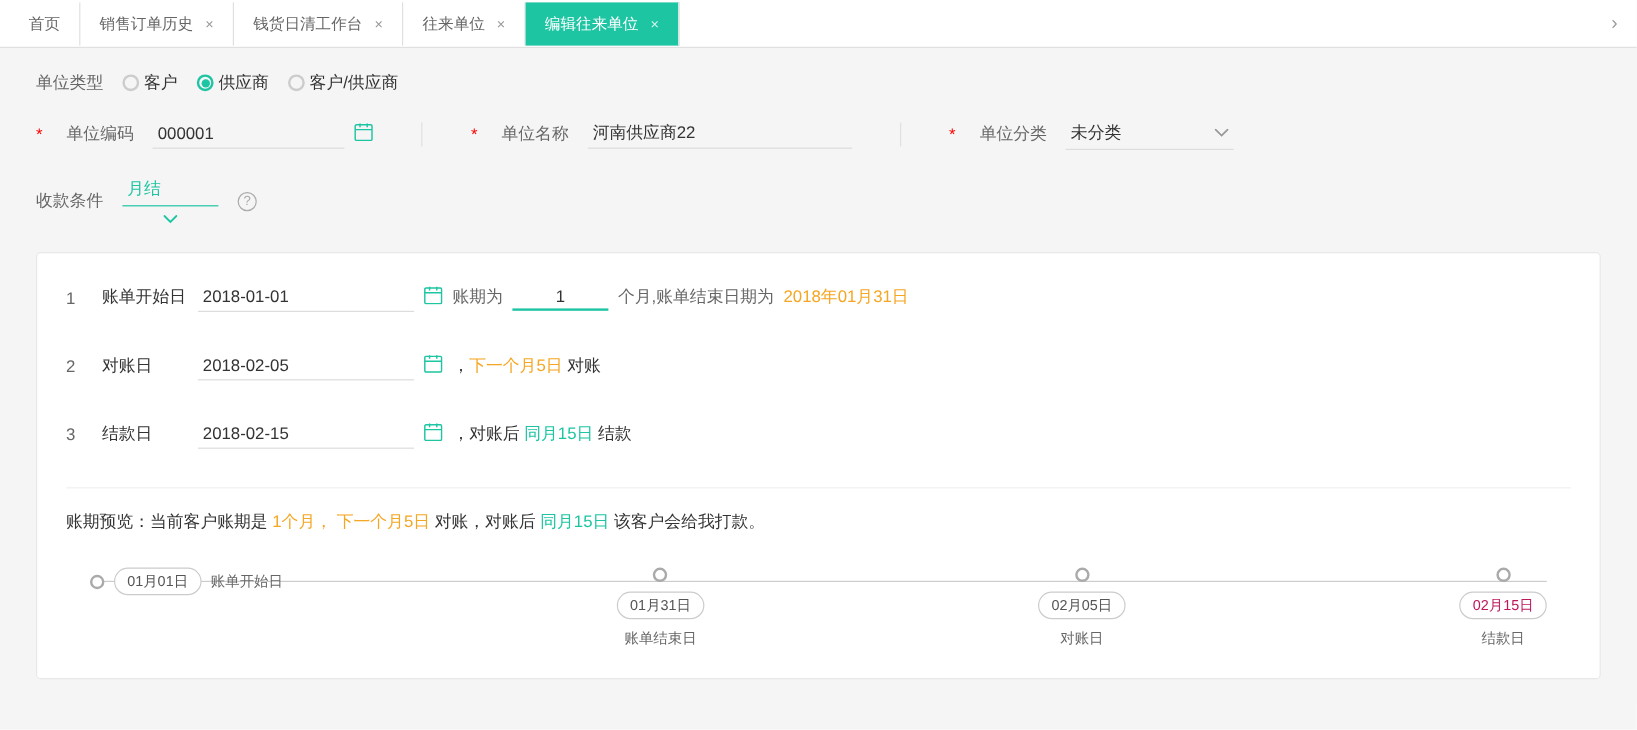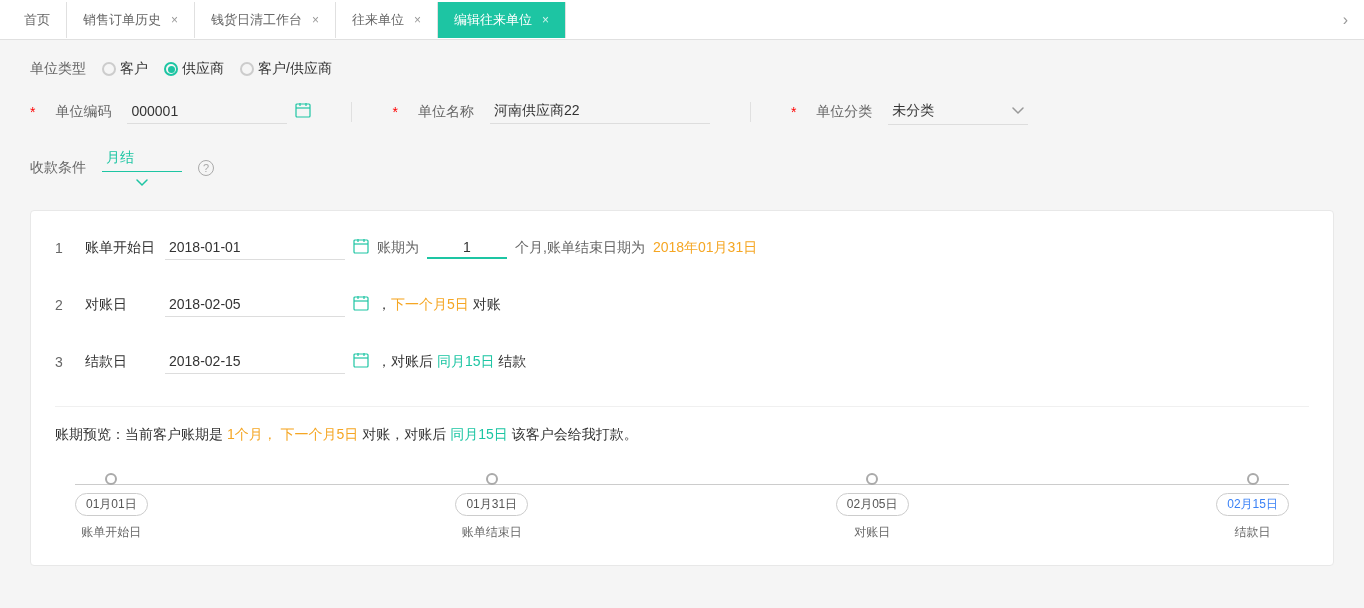--- a/index.html
+++ b/index.html
@@ -400,41 +400,41 @@
         <span class="highlight-teal">同月15日</span>
         <span> 该客户会给我打款。</span>
       </div>
 
       <div style="position: relative; padding: 0 20px;">
 
         <div style="position: absolute; top: 11px; left: 20px; right: 20px; height: 1px; background: #ccc; z-index: 0;"></div>
 
         <div style="display: flex; justify-content: space-between; align-items: flex-start; position: relative; z-index: 1;">
 
-          <div style="display: flex; flex-direction: column; align-items: center; gap: 8px;">
+          <div style="display: flex; flex-direction: row; align-items: center; gap: 8px;">
             <div style="width: 12px; height: 12px; border-radius: 50%; border: 2px solid #aaa; background: #fff;"></div>
             <div style="border: 1px solid #ccc; border-radius: 20px; padding: 2px 10px; font-size: 12px; color: #555; background: #fff; white-space: nowrap;">01月01日</div>
             <div style="font-size: 12px; color: #666;">账单开始日</div>
           </div>
 
           <div style="display: flex; flex-direction: column; align-items: center; gap: 8px;">
             <div style="width: 12px; height: 12px; border-radius: 50%; border: 2px solid #aaa; background: #fff;"></div>
             <div style="border: 1px solid #ccc; border-radius: 20px; padding: 2px 10px; font-size: 12px; color: #555; background: #fff; white-space: nowrap;">01月31日</div>
             <div style="font-size: 12px; color: #666;">账单结束日</div>
           </div>
 
           <div style="display: flex; flex-direction: column; align-items: center; gap: 8px;">
             <div style="width: 12px; height: 12px; border-radius: 50%; border: 2px solid #aaa; background: #fff;"></div>
             <div style="border: 1px solid #ccc; border-radius: 20px; padding: 2px 10px; font-size: 12px; color: #555; background: #fff; white-space: nowrap;">02月05日</div>
             <div style="font-size: 12px; color: #666;">对账日</div>
           </div>
 
           <div style="display: flex; flex-direction: column; align-items: center; gap: 8px;">
             <div style="width: 12px; height: 12px; border-radius: 50%; border: 2px solid #aaa; background: #fff;"></div>
-            <div style="border: 1px solid #ccc; border-radius: 20px; padding: 2px 10px; font-size: 12px; color: #3b82f6; background: #fff; white-space: nowrap;">02月15日</div>
+            <div style="border: 1px solid #ccc; border-radius: 20px; padding: 2px 10px; font-size: 12px; color: #be185d; background: #fff; white-space: nowrap;">02月15日</div>
             <div style="font-size: 12px; color: #666;">结款日</div>
           </div>
 
         </div>
       </div>
     </div>
   </div>
 
 </div>
 

